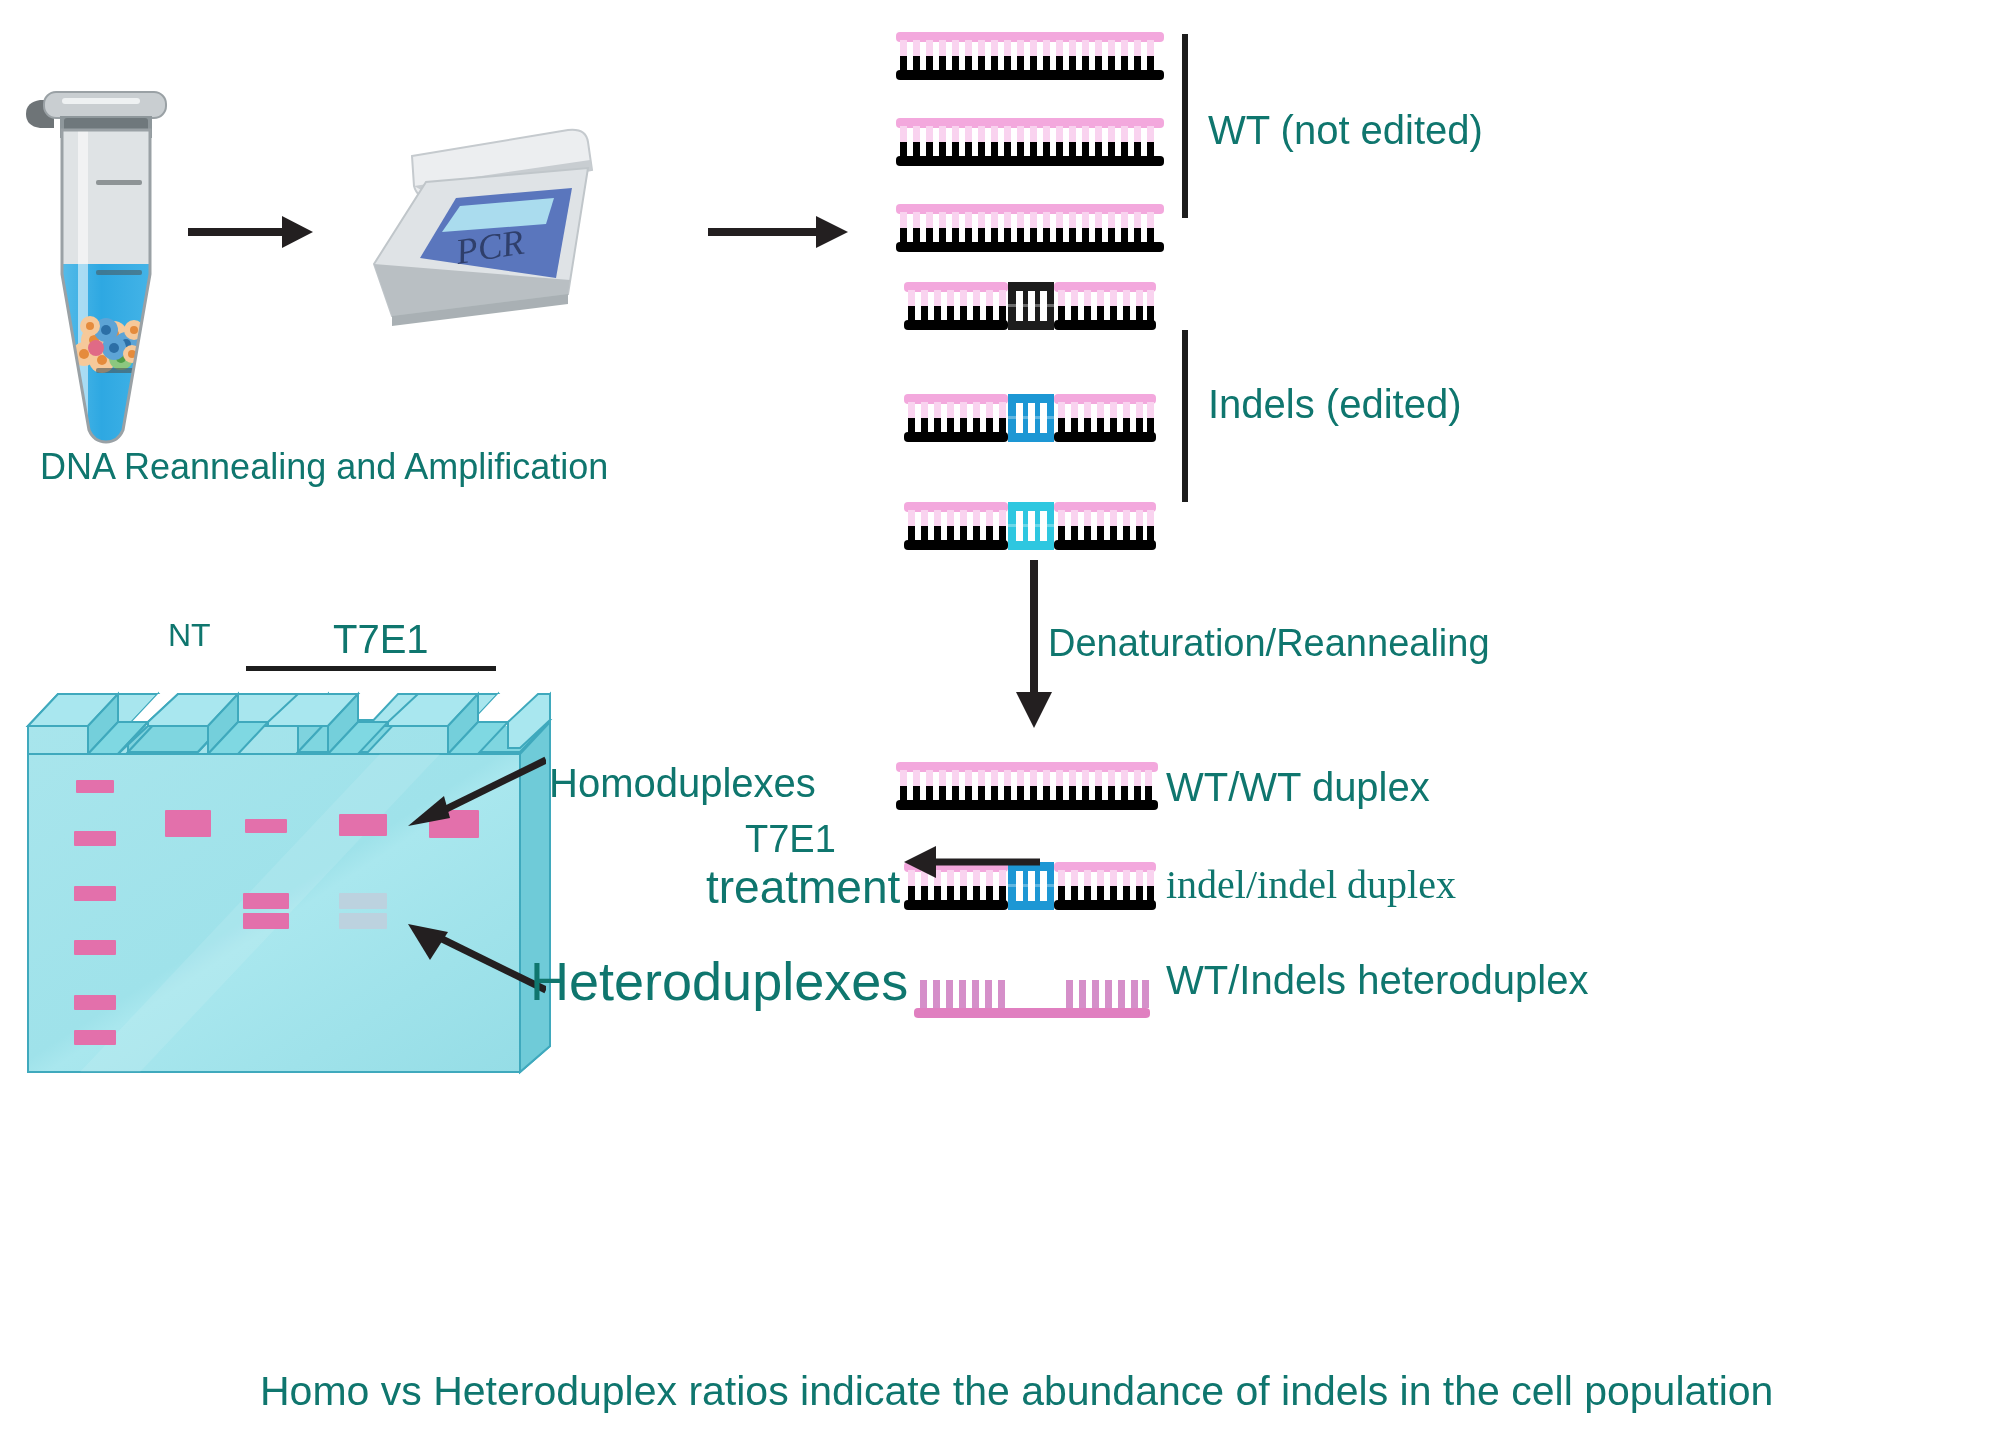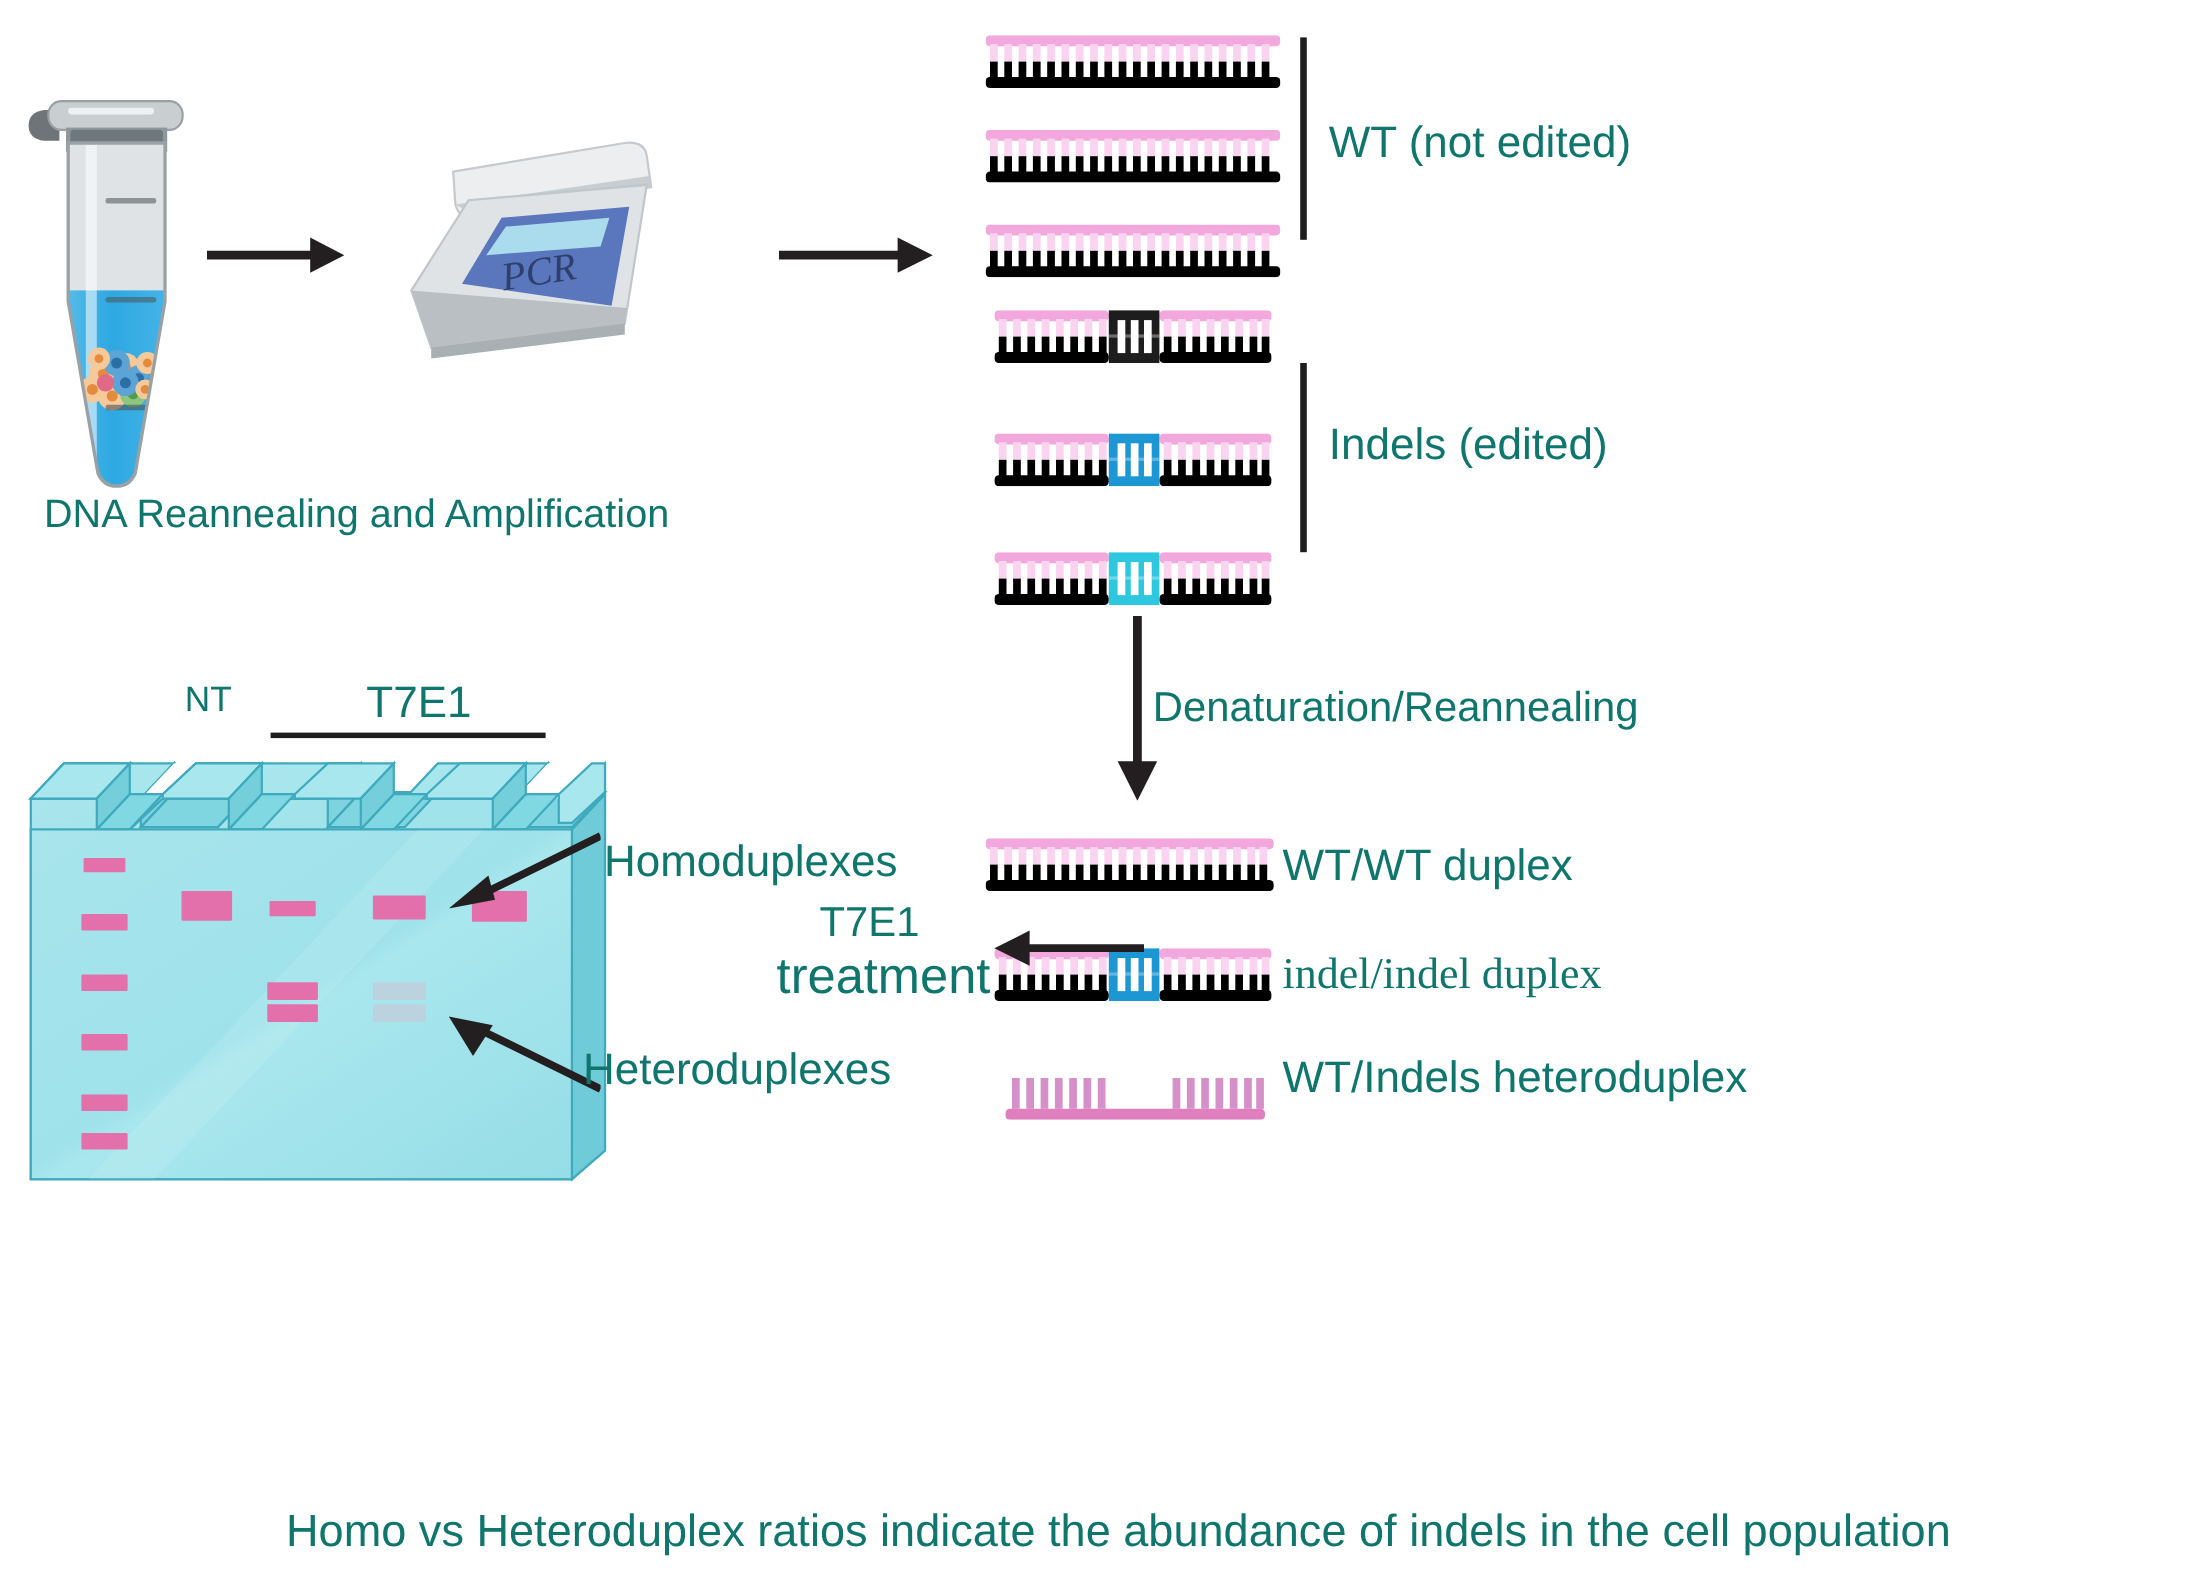--- a/index.html
+++ b/index.html
@@ -651,15 +651,15 @@
   </svg>
 </div>
 <div class="lbl" style="left:530px;top:761px;font-size:40px;margin-left:19px;">Homoduplexes</div>
 
 <div class="abs" style="left:406px;top:918px;width:140px;height:76px;">
   <svg width="140" height="76" viewBox="0 0 140 76">
     <line x1="140" y1="72" x2="30" y2="18" stroke="#231f20" stroke-width="7"></line>
     <path d="M2 6 L42 14 L24 42 Z" fill="#231f20"></path>
   </svg>
 </div>
-<div class="lbl" style="left:530px;top:950px;font-size:40px;">Heteroduplexes</div>
+<div class="lbl" style="left:530px;top:950px;font-size:54px;">Heteroduplexes</div>
 
 <div class="lbl" style="left:260px;top:1368px;font-size:41px;">Homo vs Heteroduplex ratios indicate the abundance of indels in the cell population</div>
 
 </body></html>

